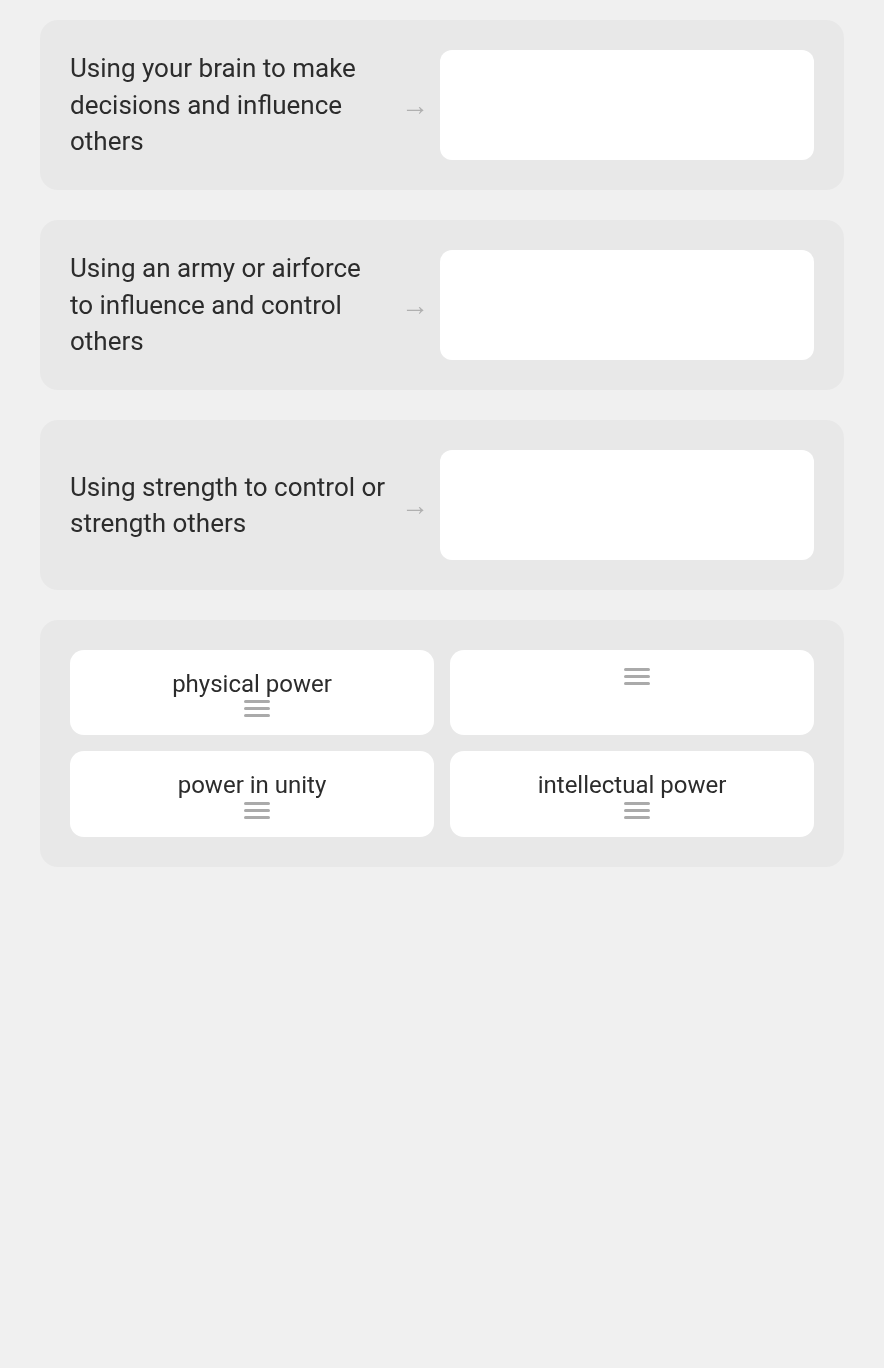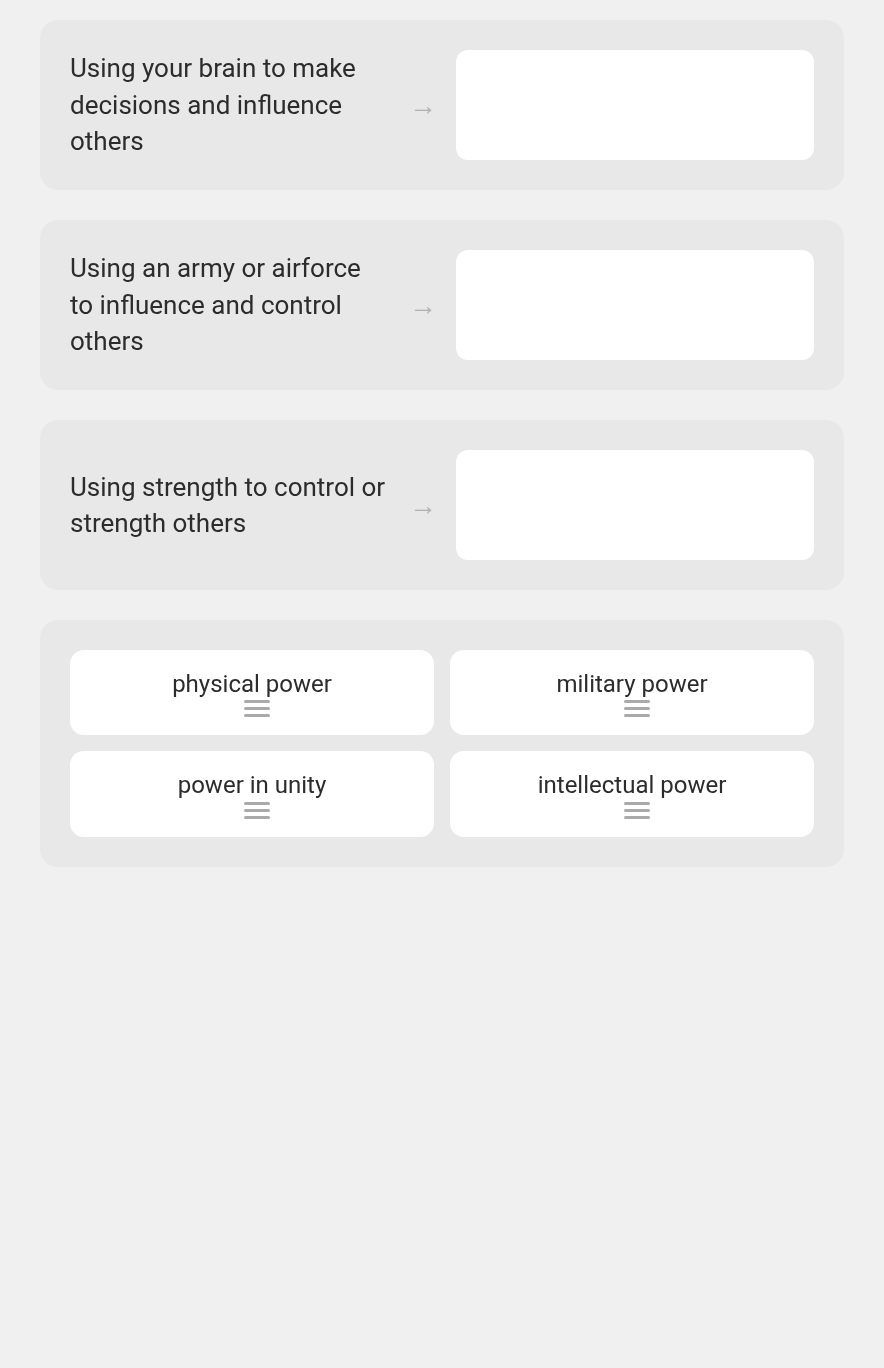--- a/index.html
+++ b/index.html
@@ -16,21 +16,21 @@
       padding: 20px 40px;
     }
 
     .matching-card {
       background-color: #e8e8e8;
       border-radius: 18px;
       padding: 30px 30px 30px 30px;
       margin-bottom: 30px;
       display: flex;
       align-items: center;
-      gap: 8px;
+      gap: 0;
     }
 
     .card-description {
       font-size: 26px;
       color: #2c2c2c;
       line-height: 1.4;
       flex: 0 0 320px;
       font-weight: 400;
     }
 
@@ -131,21 +131,20 @@
     <div class="answer-chip">
       <span class="answer-chip-text">physical power</span>
       <div class="drag-handle-icon">
         <span></span>
         <span></span>
         <span></span>
       </div>
     </div>
 
     <div class="answer-chip">
-      <span class="answer-chip-text">military power</span>
       <div class="drag-handle-icon">
         <span></span>
         <span></span>
         <span></span>
       </div>
     </div>
 
     <div class="answer-chip">
       <span class="answer-chip-text">power in unity</span>
       <div class="drag-handle-icon">

